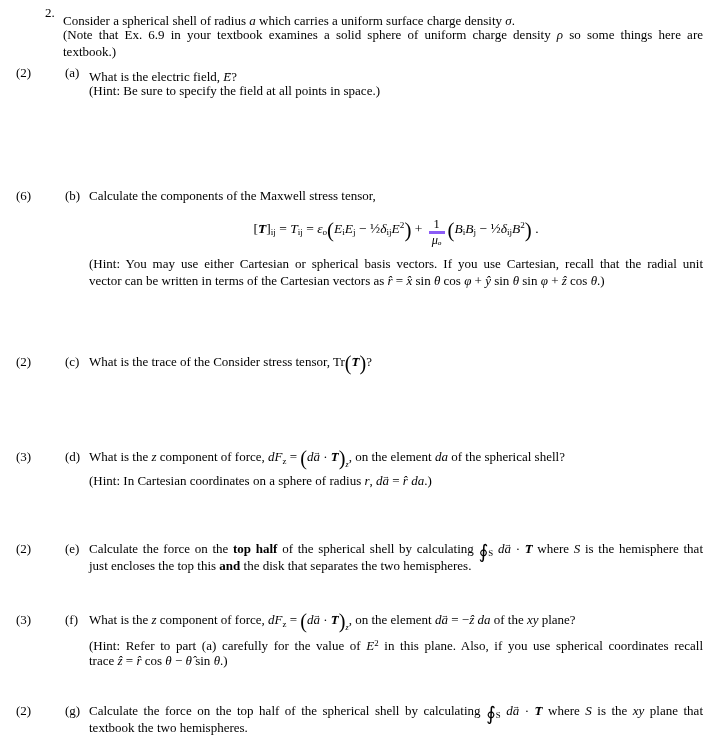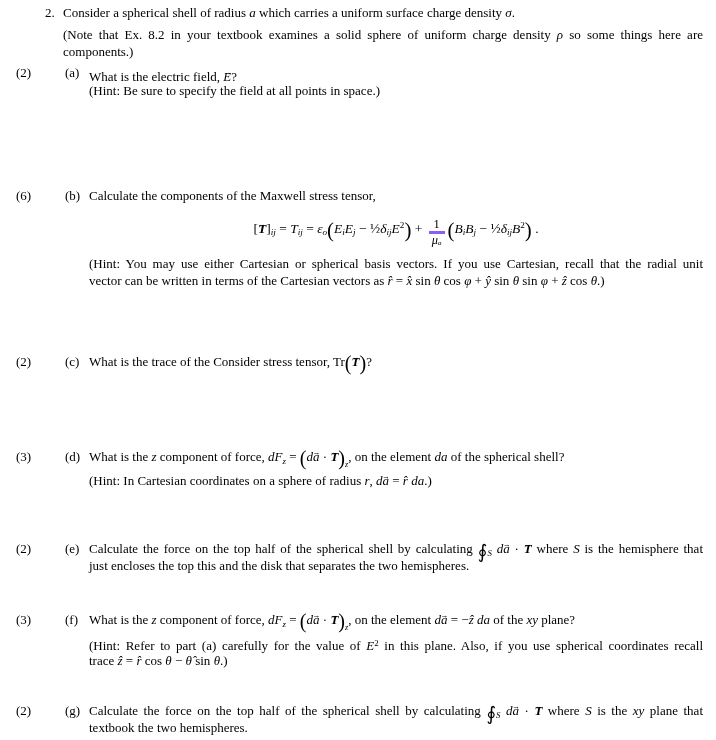--- a/index.html
+++ b/index.html
@@ -15,44 +15,44 @@
   .pts  { left:16px; }
   .lbl  { left:65px; }
   .txt  { left:89px; width:614px; }
   .note { left:63px; width:640px; }
   .jfull { white-space:normal; text-align:justify; text-align-last:justify; }
   .formula { left:89px; width:614px; text-align:center; white-space:nowrap; line-height:26px; font-size:13.5px; }
 
   
   .s-r  { }
   .s-i  { font-style:italic; }
-  .s-b  { font-weight:normal;margin-top:24px; }
-  .s-sub { font-style:italic; font-size:0.68em; vertical-align:-0.3em; }
+  .s-b  { font-weight:bold;margin-top:24px; }
+  .s-sub { font-size:0.68em; vertical-align:-0.3em; }
   .s-psub { font-style:italic; font-size:0.62em; vertical-align:-0.8em; }
   .s-sup { font-size:0.68em; vertical-align:0.5em; }
   .s-big { font-size:1.55em; line-height:0; vertical-align:-0.22em; }
   .s-int { font-size:1.45em; line-height:0; vertical-align:-0.25em; }
   .s-vec, .s-tens { font-style:italic; position:relative; display:inline-block; }
   .s-tens .base { font-weight:bold; }
   .s-vec .arr, .s-tens .arr {
     position:absolute; left:55%; transform:translateX(-50%);
     top:-0.52em; font-size:0.58em; font-style:normal; font-weight:normal;
     letter-spacing:0;
   }
   .frac { display:inline-block; vertical-align:-0.95em; text-align:center; line-height:1.05; font-size:0.92em; margin:0 3px; }
   .frac .fn { display:block; padding:0 3px; }
   .frac .fd { display:block; border-top:3px solid #8b5cf6; font-style:italic; padding:0 3px; }
 </style>
 </head>
 <body>
 
 <div class="abs" style="top:4px; left:45px">2.</div>
-<div class="abs" style="top:4px; left:63px"><span class="s-r">Consider a spherical shell of radius </span><span class="s-i">a</span><span class="s-r"> which carries a uniform surface charge density </span><span class="s-i">σ</span><span class="s-r">.</span></div>
-<div class="abs note jfull" style="top:26px"><span class="s-r">(Note that Ex. 8.2 in your textbook examines a solid sphere of uniform charge density </span><span class="s-i">ρ</span><span class="s-r"> so some things here are</span></div>
-<div class="abs note" style="top:43px"><span class="s-r">components.)</span></div>
+<div class="abs" style="top:12px; left:63px"><span class="s-r">Consider a spherical shell of radius </span><span class="s-i">a</span><span class="s-r"> which carries a uniform surface charge density </span><span class="s-i">σ</span><span class="s-r">.</span></div>
+<div class="abs note jfull" style="top:26px"><span class="s-r">(Note that Ex. 6.9 in your textbook examines a solid sphere of uniform charge density </span><span class="s-i">ρ</span><span class="s-r"> so some things here are</span></div>
+<div class="abs note" style="top:43px"><span class="s-r">textbook.)</span></div>
 
 <div class="abs pts" style="top:64px">(2)</div>
 <div class="abs lbl" style="top:64px">(a)</div>
 <div class="abs txt" style="top:68px"><span class="s-r">What is the electric field, </span><span class="s-vec"><span class="arr">→</span><span class="base">E</span></span><span class="s-r">?</span></div>
 <div class="abs txt" style="top:82px"><span class="s-r">(Hint: Be sure to specify the field at all points in space.)</span></div>
 
 <div class="abs pts" style="top:187px">(6)</div>
 <div class="abs lbl" style="top:187px">(b)</div>
 <div class="abs txt" style="top:187px"><span class="s-r">Calculate the components of the Maxwell stress tensor,</span></div>
 <div class="abs formula" style="top:212px"><span class="s-r">[</span><span class="s-tens"><span class="arr">↔</span><span class="base">T</span></span><span class="s-r">]</span><span class="s-sub">ij</span><span class="s-r"> = </span><span class="s-i">T</span><span class="s-sub">ij</span><span class="s-r"> = </span><span class="s-i">ε</span><span class="s-sub">o</span><span class="s-big">(</span><span class="s-i">E</span><span class="s-sub">i</span><span class="s-i">E</span><span class="s-sub">j</span><span class="s-r"> − ½</span><span class="s-i">δ</span><span class="s-sub">ij</span><span class="s-i">E</span><span class="s-sup">2</span><span class="s-big">)</span><span class="s-r"> + </span><span class="frac"><span class="fn">1</span><span class="fd">μₒ</span></span><span class="s-big">(</span><span class="s-i">B</span><span class="s-sub">i</span><span class="s-i">B</span><span class="s-sub">j</span><span class="s-r"> − ½</span><span class="s-i">δ</span><span class="s-sub">ij</span><span class="s-i">B</span><span class="s-sup">2</span><span class="s-big">)</span><span class="s-r"> .</span></div>

